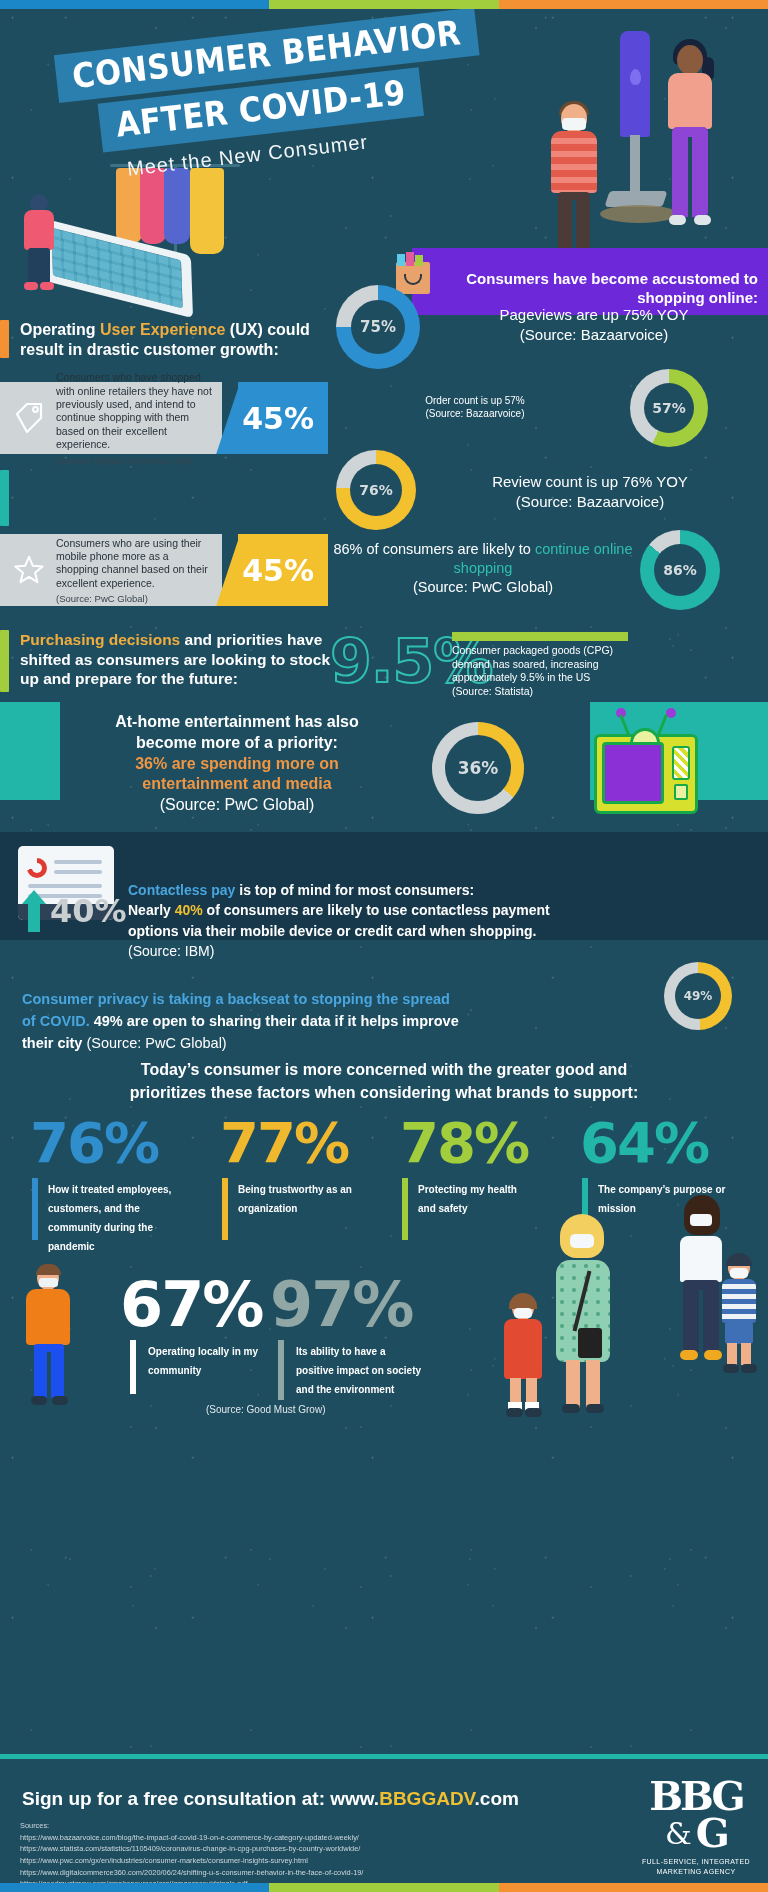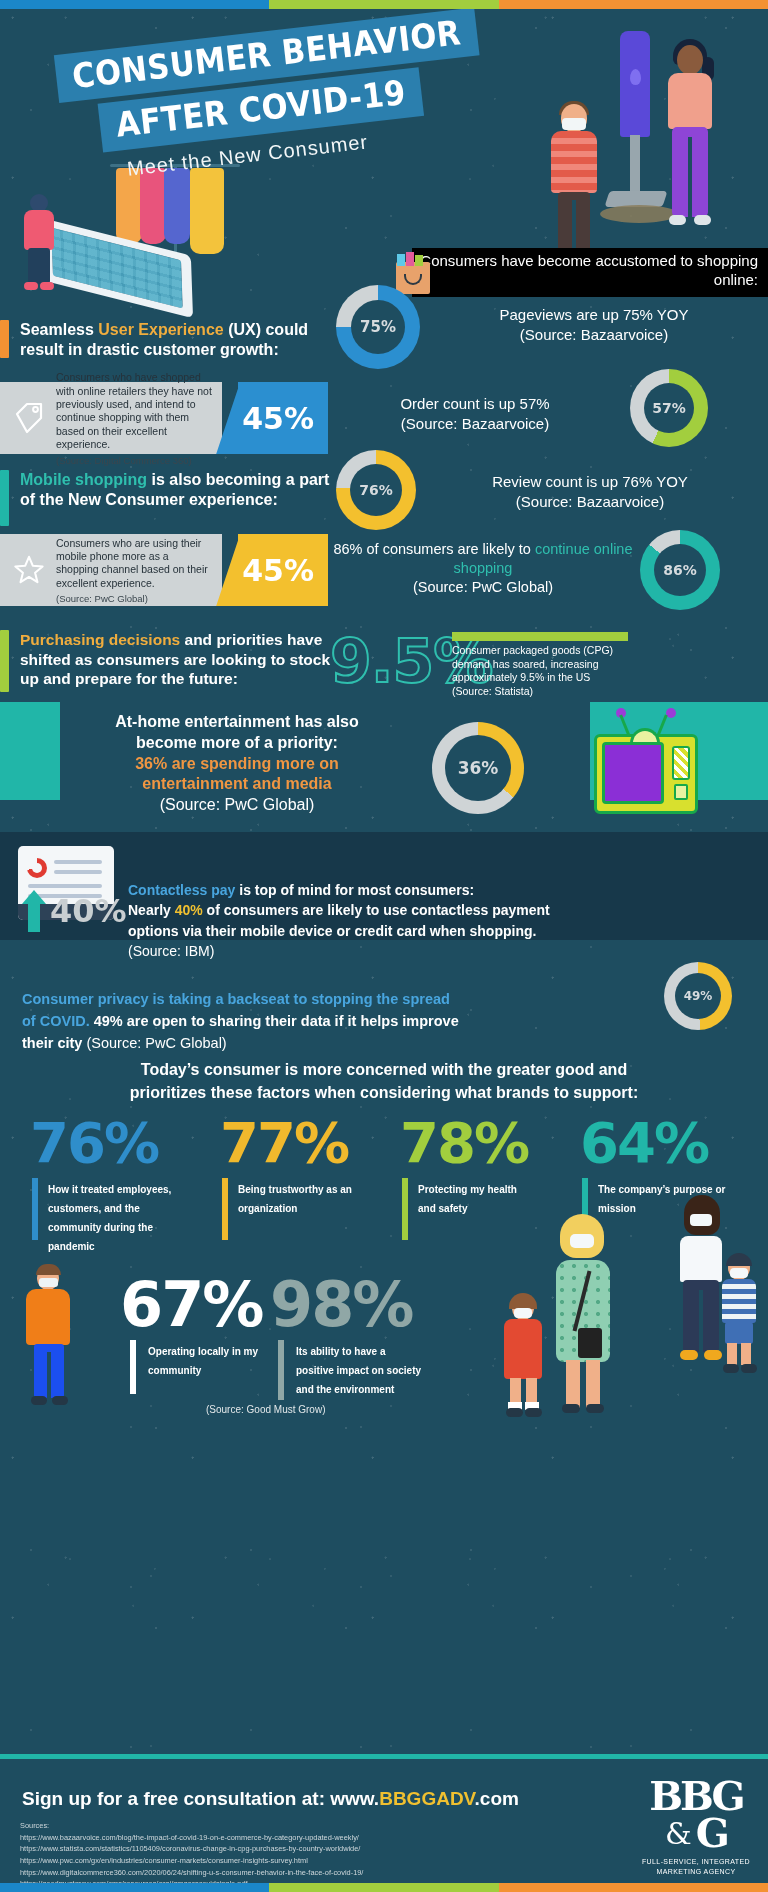--- a/index.html
+++ b/index.html
@@ -263,22 +263,22 @@
         <div class="shoe w2"></div>
     </div>
 
     <div class="title-wrap">
       <div class="t1">CONSUMER BEHAVIOR</div><br>
       <div class="t2">AFTER COVID-19</div>
       <div class="t3">Meet the New Consumer</div>
     </div>
   </div>
 
-  <div style="position:absolute;left:412px;top:248px;width:356px;background:#000000;color:#fff;font-weight:400;
-              font-size:15px;line-height:1.25;padding:4px 10px 7px 0;text-align:right;">Consumers have become accustomed to shopping online:</div>
+  <div style="position:absolute;left:412px;top:248px;width:356px;background:#6d28d9;color:#fff;font-weight:700;
+              font-size:15px;line-height:1.25;padding:22px 10px 7px 0;text-align:right;">Consumers have become accustomed to shopping online:</div>
 
   <div style="position:absolute;left:392px;top:252px;width:42px;height:44px;">
     <div style="position:absolute;left:4px;top:10px;width:34px;height:32px;background:#e8a26b;border-radius:2px;"></div>
     <div style="position:absolute;left:12px;top:22px;width:18px;height:11px;border:2px solid #2d3a44;border-top:none;border-radius:0 0 10px 10px;"></div>
     <div style="position:absolute;left:5px;top:2px;width:8px;height:12px;background:#5ec9e8;"></div>
     <div style="position:absolute;left:14px;top:0px;width:8px;height:14px;background:#e35b9a;"></div>
     <div style="position:absolute;left:23px;top:3px;width:8px;height:11px;background:#a2ce3e;"></div>
   </div>
 
   <div class="donut" style="left:336px;top:285px;width:84px;height:84px;background:conic-gradient(#2b8fd0 0 75%, #cfd4d6 0);">
@@ -287,21 +287,21 @@
   </div>
   <div class="rtext" style="left:424px;top:305px;width:340px;font-size:15px;">
     <span>Pageviews are up 75% YOY</span>
     <span class="src">(Source: Bazaarvoice)</span>
   </div>
 
   <div class="donut" style="left:630px;top:369px;width:78px;height:78px;background:conic-gradient(#a2ce3e 0 57%, #cfd4d6 0);">
     <div class="hole" style="inset:14px;"></div>
     <span class="lbl" style="font-size:14px;">57%</span>
   </div>
-  <div class="rtext" style="left:330px;top:394px;width:290px;font-size:15px;">
+  <div class="rtext" style="left:330px;top:394px;width:290px;font-size:10px;">
     <span>Order count is up 57%</span>
     <span class="src">(Source: Bazaarvoice)</span>
   </div>
 
   <div class="donut" style="left:336px;top:450px;width:80px;height:80px;background:conic-gradient(#f3c02e 0 76%, #cfd4d6 0);">
     <div class="hole" style="inset:14px;"></div>
     <span class="lbl" style="font-size:14px;">76%</span>
   </div>
   <div class="rtext" style="left:420px;top:472px;width:340px;font-size:15px;">
     <span>Review count is up 76% YOY</span>
@@ -313,41 +313,38 @@
     <span class="lbl" style="font-size:14px;">86%</span>
   </div>
   <div class="rtext" style="left:330px;top:540px;width:306px;font-size:14.5px;">
     <span>86% of consumers are likely to </span>
     <span class="hl">continue online shopping</span>
     <span class="src">(Source: PwC Global)</span>
   </div>
 
   <div class="accentbar" style="left:0;top:320px;height:38px;background:#f49233;"></div>
   <div class="lead" style="left:20px;top:320px;width:310px;font-size:16px;">
-    <span>Seamless </span><span class="accent-or">User Experience</span><span> (UX) could result in drastic customer growth:</span>
+    <span>Operating </span><span class="accent-or">User Experience</span><span> (UX) could result in drastic customer growth:</span>
   </div>
 
   <div class="statcard" style="left:0;top:382px;width:328px;">
     <div class="body" style="width:240px;">
       <div class="ico">
         <svg viewBox="0 0 30 34" width="30" height="34">
             <path d="M3 13 L13 3 L27 3 L27 17 L13 31 Z" fill="none" stroke="#ffffff" stroke-width="2.2" stroke-linejoin="round"></path>
             <circle cx="21.5" cy="8.5" r="2.4" fill="none" stroke="#ffffff" stroke-width="2"></circle>
           </svg>
       </div>
       <span>Consumers who have shopped with online retailers they have not previously used, and intend to continue shopping with them based on their excellent experience.</span>
       <span class="src">(Source: Digital Commerce 360)</span>
     </div>
     <div class="pct" style="background:#2b8fd0;">45%</div>
   </div>
 
   <div class="accentbar" style="left:0;top:470px;height:56px;background:#21b6a8;"></div>
-  <div class="lead" style="left:20px;top:470px;width:310px;font-size:16px;">
-    <span class="accent-tl">Mobile shopping</span><span> is also becoming a part of the New Consumer experience:</span>
-  </div>
 
   <div class="statcard" style="left:0;top:534px;width:328px;">
     <div class="body" style="width:240px;">
       <div class="ico">
         <svg viewBox="0 0 32 32" width="30" height="32">
             <path d="M16 3 L20 12.5 L30.5 13.3 L22.5 20 L25 30 L16 24.5 L7 30 L9.5 20 L1.5 13.3 L12 12.5 Z" fill="none" stroke="#ffffff" stroke-width="2.2" stroke-linejoin="round"></path>
           </svg>
       </div>
       <span>Consumers who are using their mobile phone more as a shopping channel based on their excellent experience.</span>
       <span class="src">(Source: PwC Global)</span>
@@ -440,21 +437,21 @@
   <div class="gglabel" style="left:418px;top:1180px;width:118px;">Protecting my health and safety</div>
 
   <div class="bigpct" style="left:580px;top:1110px;color:#21b6a8;">64%</div>
   <div class="ggbar" style="left:582px;top:1178px;height:62px;background:#21b6a8;"></div>
   <div class="gglabel" style="left:598px;top:1180px;width:130px;">The company’s purpose or mission</div>
 
   <div class="bigpct" style="left:120px;top:1268px;color:#ffffff;font-size:62px;">67%</div>
   <div class="ggbar" style="left:130px;top:1340px;height:54px;background:#ffffff;"></div>
   <div class="gglabel" style="left:148px;top:1342px;width:120px;">Operating locally in my community</div>
 
-  <div class="bigpct" style="left:270px;top:1268px;color:#90a7a6;font-size:62px;">98%</div>
+  <div class="bigpct" style="left:270px;top:1268px;color:#90a7a6;font-size:62px;">97%</div>
   <div class="ggbar" style="left:278px;top:1340px;height:60px;background:#90a7a6;"></div>
   <div class="gglabel" style="left:296px;top:1342px;width:126px;">Its ability to have a positive impact on society and the environment</div>
 
   <div class="srcgmg" style="left:206px;top:1404px;">(Source: Good Must Grow)</div>
 
   <div class="pfig" style="left:22px;top:1266px;width:50px;height:140px;">
     <div style="position:absolute;left:15px;top:0;width:22px;height:24px;border-radius:50%;background:#f0b089;"></div>
     <div style="position:absolute;left:14px;top:-2px;width:25px;height:11px;border-radius:12px 12px 0 0;background:#7b5133;"></div>
     <div style="position:absolute;left:17px;top:12px;width:19px;height:9px;border-radius:3px;background:#eef3f6;"></div>
     <div style="position:absolute;left:4px;top:23px;width:44px;height:56px;background:#f07e18;border-radius:10px 10px 4px 4px;"></div>

